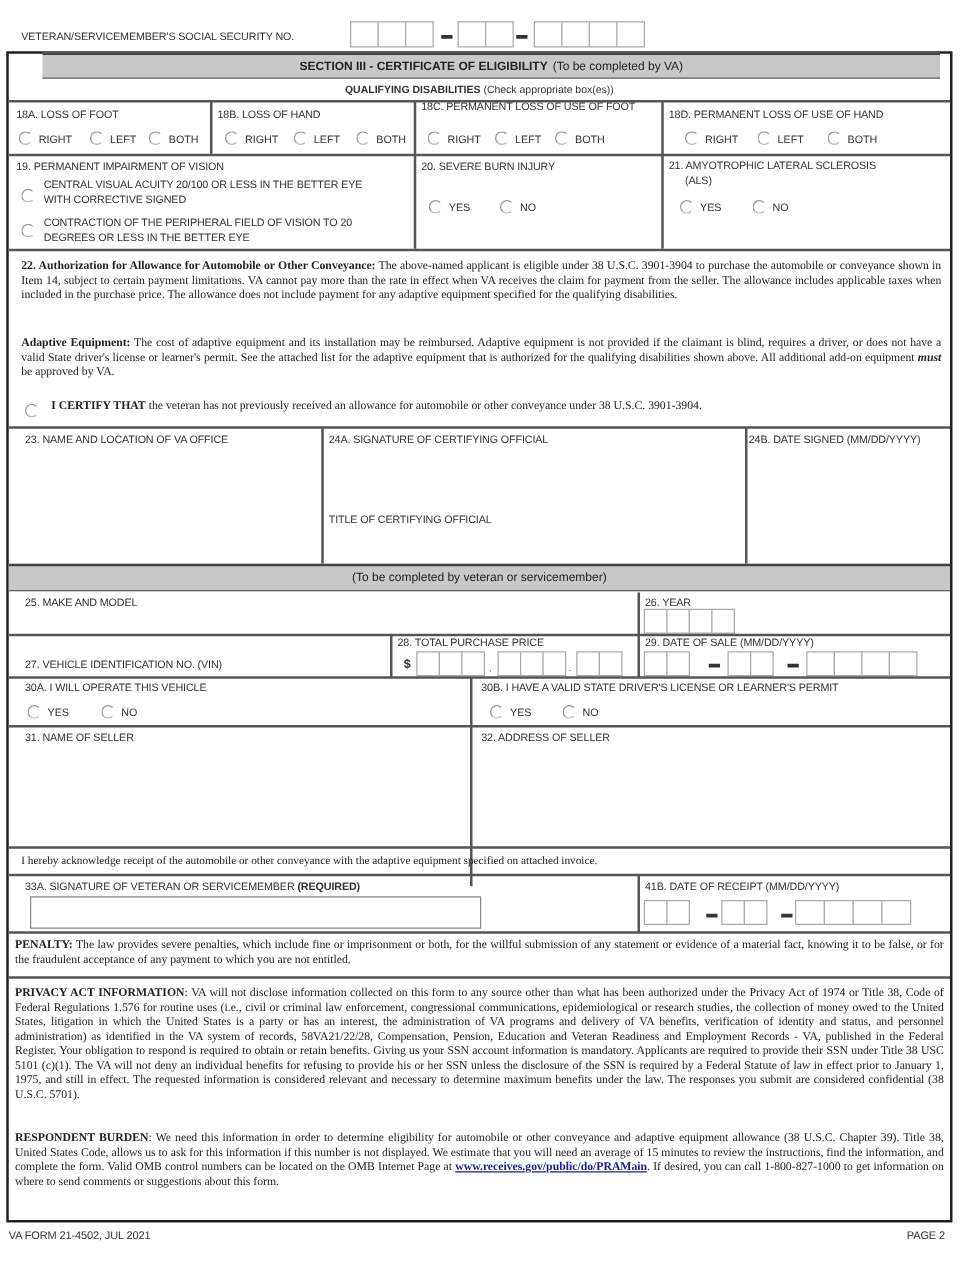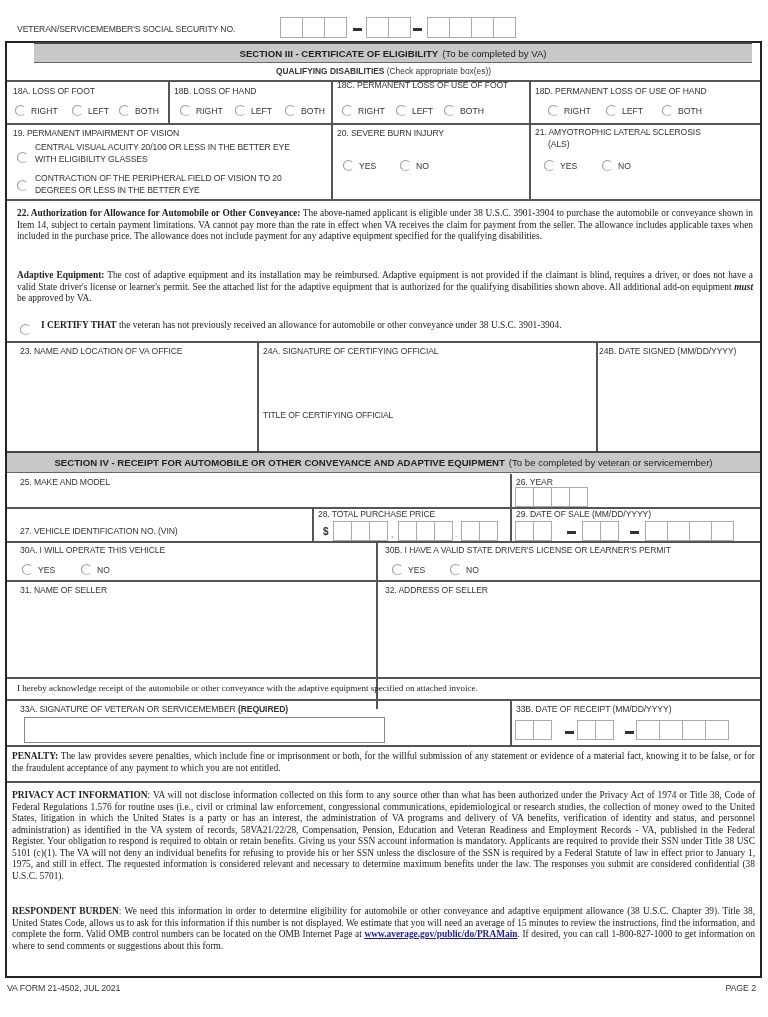--- a/index.html
+++ b/index.html
@@ -116,21 +116,21 @@
     <span class="radio"></span>
     <span>BOTH</span>
   </div>
 
 <div class="hline" style="left:7px;top:123px;width:753px;"></div>
 
 <div class="abs lbl" style="left:13px;top:128px;">19. PERMANENT IMPAIRMENT OF VISION</div>
 <div class="abs" style="left:17px;top:148px;"><span class="radio"></span></div>
 <div class="abs lbl" style="left:35px;top:141px;line-height:12px;">
   <div>CENTRAL VISUAL ACUITY 20/100 OR LESS IN THE BETTER EYE</div>
-  <div>WITH ELIGIBILITY GLASSES</div>
+  <div>WITH CORRECTIVE SIGNED</div>
 </div>
 <div class="abs" style="left:17px;top:176px;"><span class="radio"></span></div>
 <div class="abs lbl" style="left:35px;top:172px;line-height:12px;">
   <div>CONTRACTION OF THE PERIPHERAL FIELD OF VISION TO 20</div>
   <div>DEGREES OR LESS IN THE BETTER EYE</div>
 </div>
 
 <div class="abs lbl" style="left:337px;top:128px;">20. SEVERE BURN INJURY</div>
 <div class="ropt" style="left:343px;top:160px;">
     <span class="radio"></span>
@@ -179,21 +179,20 @@
 <div class="abs lbl" style="left:20px;top:346px;">23. NAME AND LOCATION OF VA OFFICE</div>
 <div class="abs" style="left:12px;top:360px;width:242px;height:88px;"></div>
 <div class="abs lbl" style="left:263px;top:346px;">24A. SIGNATURE OF CERTIFYING OFFICIAL</div>
 <div class="abs" style="left:262px;top:360px;width:330px;height:40px;"></div>
 <div class="abs lbl" style="left:263px;top:410px;">TITLE OF CERTIFYING OFFICIAL</div>
 <div class="abs" style="left:262px;top:424px;width:330px;height:24px;"></div>
 <div class="abs lbl" style="left:599px;top:346px;">24B. DATE SIGNED (MM/DD/YYYY)</div>
 <div class="abs" style="left:600px;top:360px;width:156px;height:88px;"></div>
 
 <div class="section-head" style="left:7px;top:451px;width:753px;height:22px;">
-  <b>SECTION IV - RECEIPT FOR AUTOMOBILE OR OTHER CONVEYANCE AND ADAPTIVE EQUIPMENT</b>
   <span>(To be completed by veteran or servicemember)</span>
 </div>
 
 <div class="vline" style="left:510px;top:474px;height:68px;"></div>
 <div class="abs lbl" style="left:20px;top:477px;">25. MAKE AND MODEL</div>
 <div class="abs" style="left:12px;top:490px;width:494px;height:16px;"></div>
 <div class="abs lbl" style="left:516px;top:477px;">26. YEAR</div>
 <div class="cellrow" style="left:515px;top:487px;">
   <div class="cell sm"></div>
     <div class="cell sm"></div>
@@ -271,21 +270,21 @@
 
 <div class="abs serif" style="left:17px;top:683px;white-space:nowrap;font-size:9px;">I hereby acknowledge receipt of the automobile or other conveyance with the adaptive equipment specified on attached invoice.</div>
 <div class="hline" style="left:7px;top:699px;width:753px;"></div>
 
 <div class="vline" style="left:510px;top:700px;height:46px;"></div>
 <div class="abs lbl" style="left:20px;top:704px;">
   <span>33A. SIGNATURE OF VETERAN OR SERVICEMEMBER</span>
   <b>(REQUIRED)</b>
 </div>
 <div class="box" style="left:24px;top:717px;width:361px;height:26px;border-color:#888;"></div>
-<div class="abs lbl" style="left:516px;top:704px;">33B. DATE OF RECEIPT (MM/DD/YYYY)</div>
+<div class="abs lbl" style="left:516px;top:704px;">41B. DATE OF RECEIPT (MM/DD/YYYY)</div>
 <div class="cellrow" style="left:515px;top:720px;">
   <div class="cell sm"></div>
     <div class="cell sm"></div>
 </div>
 <div class="dash" style="left:565px;top:731px;"></div>
 <div class="cellrow" style="left:577px;top:720px;">
   <div class="cell sm"></div>
     <div class="cell sm"></div>
 </div>
 <div class="dash" style="left:625px;top:731px;"></div>
@@ -302,17 +301,17 @@
   <span>The law provides severe penalties, which include fine or imprisonment or both, for the willful submission of any statement or evidence of a material fact, knowing it to be false, or for the fraudulent acceptance of any payment to which you are not entitled.</span>
 </div>
 <div class="hline" style="left:7px;top:781px;width:753px;height:2px;"></div>
 
 <div class="abs serif" style="left:12px;top:790px;width:743px;">
   <b>PRIVACY ACT INFORMATION</b><span>:  VA will not disclose information collected on this form to any source other than what has been authorized under the Privacy Act of 1974 or Title 38, Code of Federal Regulations 1.576 for routine uses (i.e., civil or criminal law enforcement, congressional communications, epidemiological or research studies, the collection of money owed to the United States, litigation in which the United States is a party or has an interest, the administration of VA programs and delivery of VA benefits, verification of identity and status, and personnel administration) as identified in the VA system of records, 58VA21/22/28, Compensation, Pension, Education and Veteran Readiness and Employment Records - VA, published in the Federal Register. Your obligation to respond is required to obtain or retain benefits. Giving us your SSN account information is mandatory. Applicants are required to provide their SSN under Title 38 USC 5101 (c)(1). The VA will not deny an individual benefits for refusing to provide his or her SSN unless the disclosure of the SSN is required by a Federal Statute of law in effect prior to January 1, 1975, and still in effect. The requested information is considered relevant and necessary to determine maximum benefits under the law. The responses you submit are considered confidential (38 U.S.C. 5701).</span>
 </div>
 
 <div class="abs serif" style="left:12px;top:906px;width:743px;">
   <b>RESPONDENT BURDEN</b><span>:  We need this information in order to determine eligibility for automobile or other conveyance and adaptive equipment allowance (38 U.S.C. Chapter 39). Title 38, United States Code, allows us to ask for this information if this number is not displayed. We estimate that you will need an average of 15 minutes to review the instructions, find the information, and complete the form. Valid OMB control numbers can be located on the OMB Internet Page at</span>
-  <span class="link">www.average.gov/public/do/PRAMain</span><span>. If desired, you can call 1-800-827-1000 to get information on where to send comments or suggestions about this form.</span>
+  <span class="link">www.receives.gov/public/do/PRAMain</span><span>. If desired, you can call 1-800-827-1000 to get information on where to send comments or suggestions about this form.</span>
 </div>
 
 <div class="abs lbl" style="left:7px;top:983px;font-size:8.8px;">VA FORM 21-4502, JUL 2021</div>
 <div class="abs lbl" style="right:12px;top:983px;font-size:8.8px;margin-left:30px;">PAGE 2</div>
 
 </body></html>

